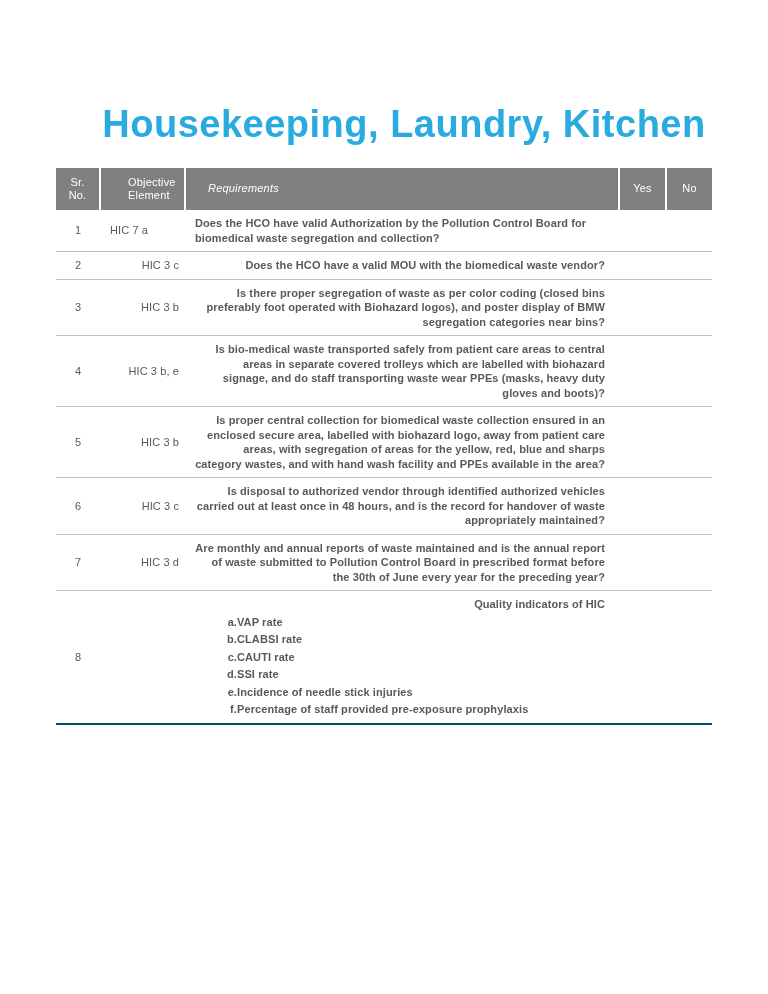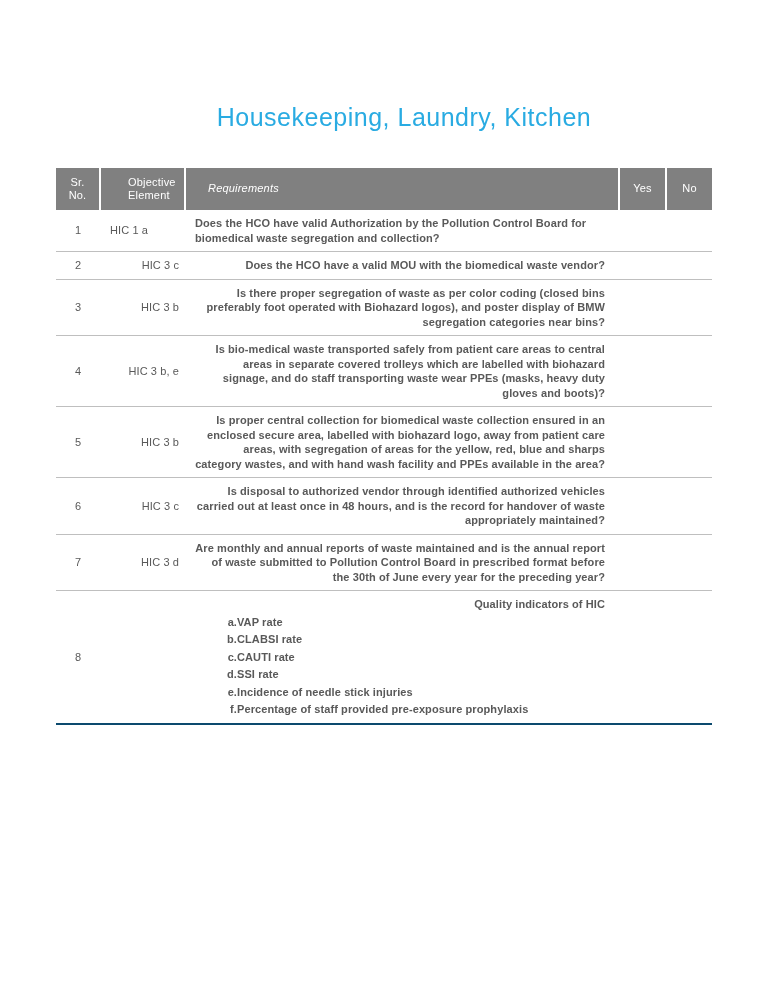--- a/index.html
+++ b/index.html
@@ -7,22 +7,22 @@
   body {
     width: 768px; height: 994px;
     position: relative;
     overflow: hidden;
     font-family: "Liberation Sans", sans-serif;
   }
   .page-title {
     position: absolute;
     top: 103px; left: 0; right: 0;
     text-align: center;
-    font-size: 25px;
-    font-weight: 400;
+    font-size: 38px;
+    font-weight: 700;
     letter-spacing: 0.5px;
     color: #29ABE2;
     margin-left: 40px;
   }
   .checklist {
     position: absolute;
     left: 56px; top: 168px;
     width: 656px;
   }
   .checklist-bar {
@@ -98,21 +98,21 @@
         <th class="h-sr">Sr. No.</th>
         <th class="h-el">Objective Element</th>
         <th class="h-req">Requirements</th>
         <th class="h-yes">Yes</th>
         <th class="h-no">No</th>
       </tr>
     </thead>
     <tbody>
       <tr>
         <td class="t-sr">1</td>
-        <td class="t-el">HIC 1 a</td>
+        <td class="t-el">HIC 7 a</td>
         <td class="t-req">Does the HCO have valid Authorization by the Pollution Control Board for biomedical waste segregation and collection?</td>
         <td class="t-yes"></td>
         <td class="t-no"></td>
       </tr>
       <tr>
         <td class="t-sr">2</td>
         <td class="t-el">HIC 3 c</td>
         <td class="t-req">Does the HCO have a valid MOU with the biomedical waste vendor?</td>
         <td class="t-yes"></td>
         <td class="t-no"></td>

